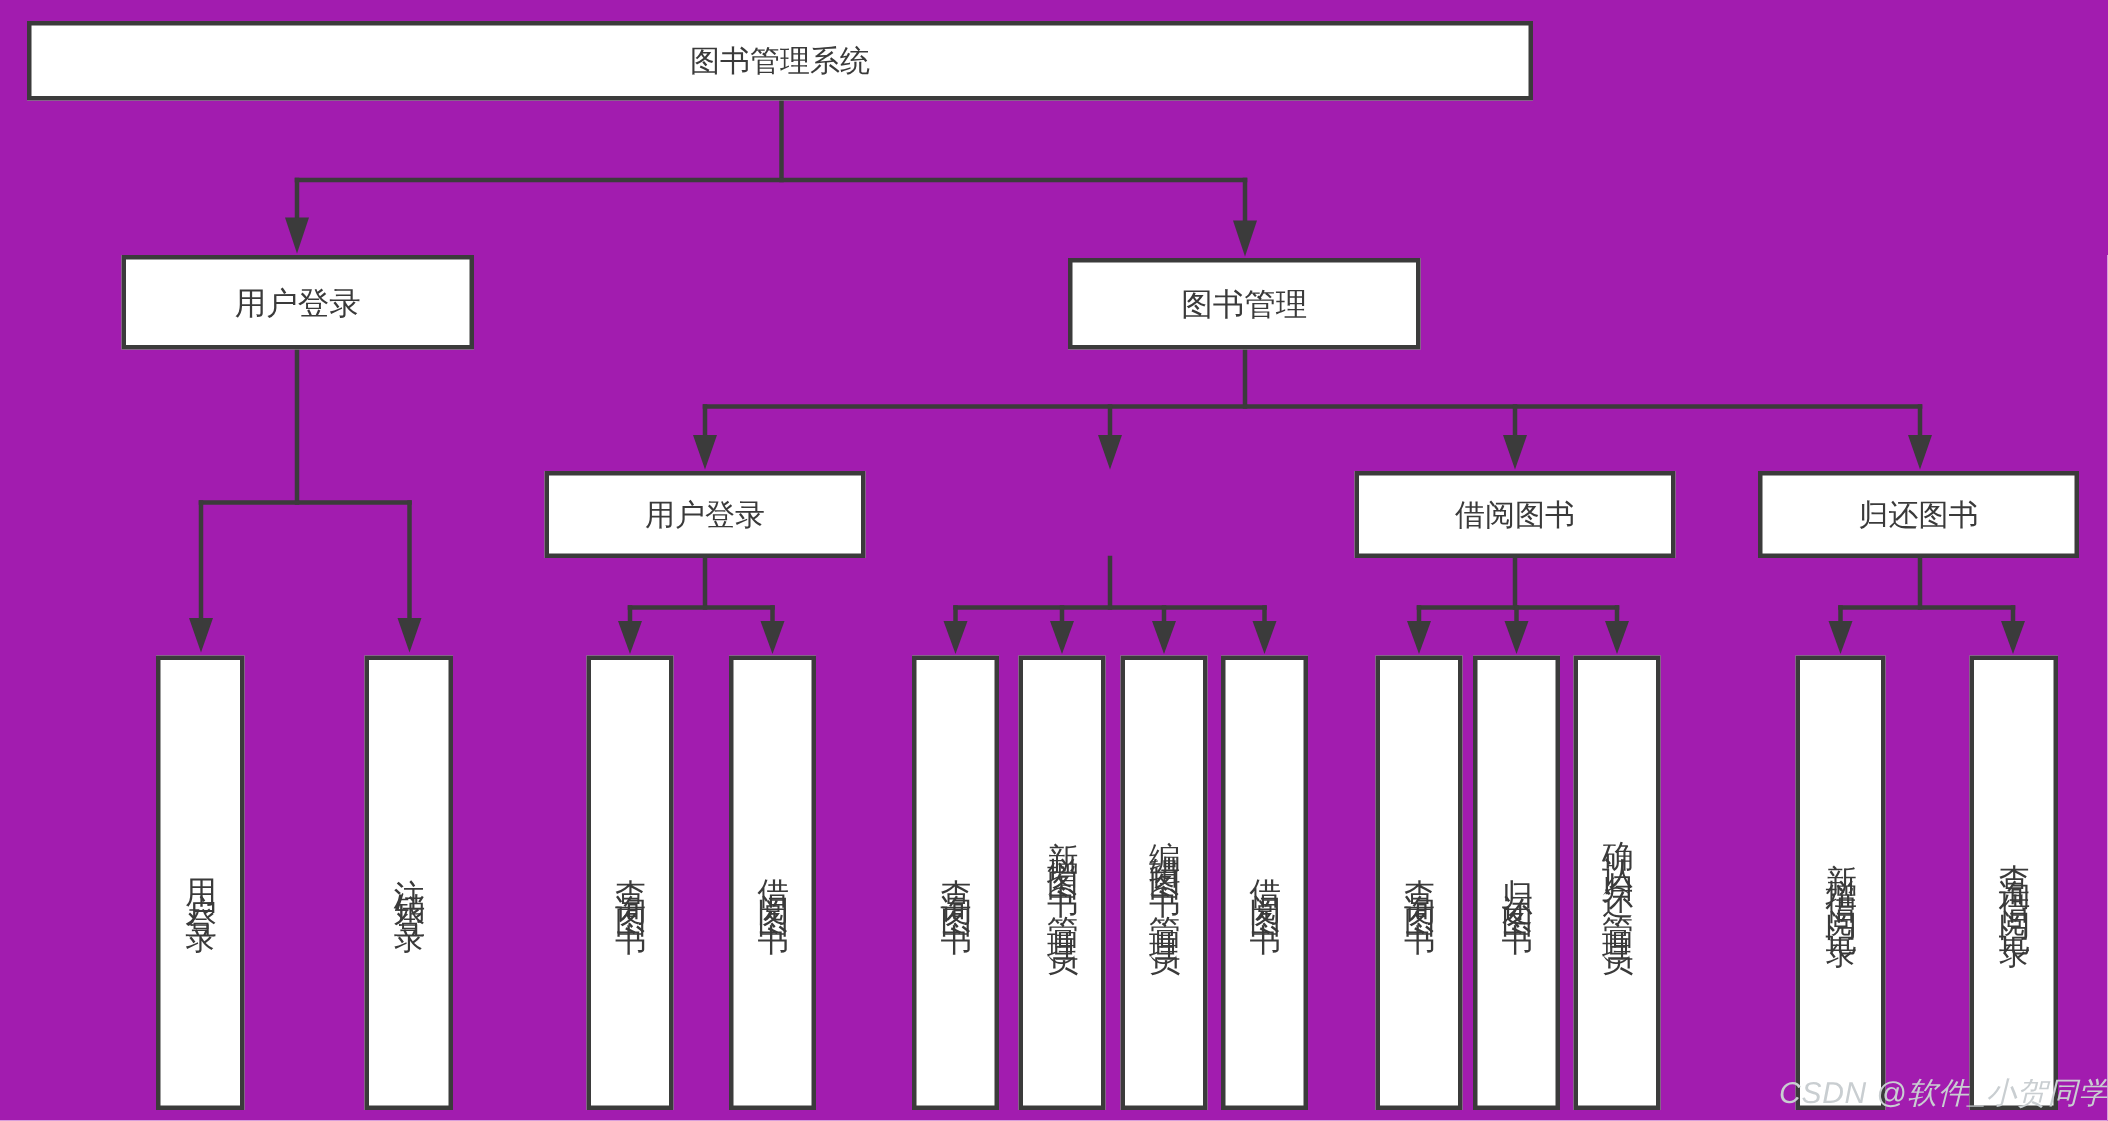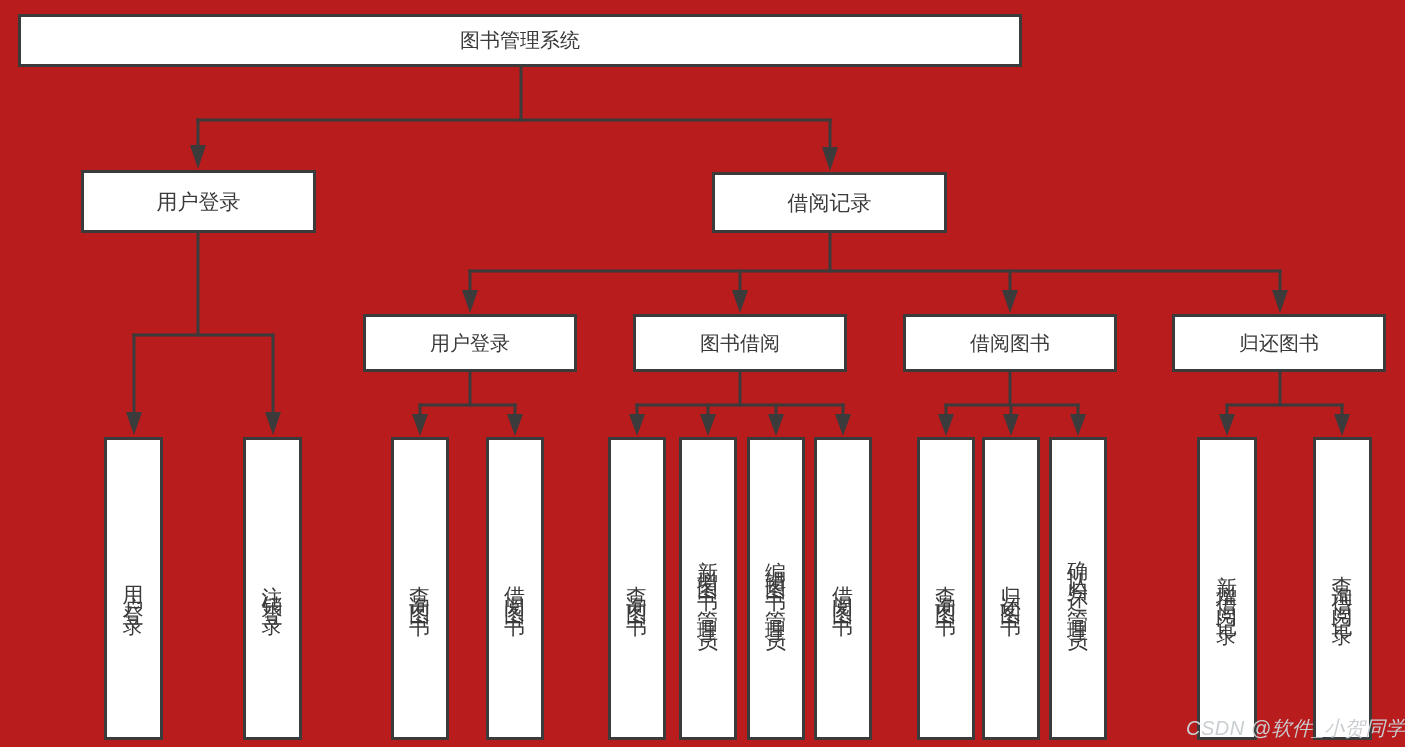--- a/index.html
+++ b/index.html
@@ -1,18 +1,18 @@
 <!DOCTYPE html>
 <html><head>
 <meta charset="utf-8">
 <style>
   * { margin:0; padding:0; box-sizing:border-box; }
   html,body { width:1405px; height:747px; background:#ffffff; overflow:hidden;
               font-family:"Liberation Sans","DejaVu Sans",sans-serif; }
-  .canvas { position:relative; width:1405px; height:747px; background:#b91c1c; }
+  .canvas { position:relative; width:1405px; height:747px; background:#a21caf; }
 
   svg.connectors { position:absolute; left:0; top:0; width:1405px; height:747px;
                    pointer-events:none; }
 
   .node { position:absolute; background:#ffffff; border:3px solid #3b3b3b;
           display:flex; align-items:center; justify-content:center;
           color:#3a3a3a; }
 
   .node-root  { left:18px;  top:14px;  width:1004px; height:53px; font-size:20px; }
   .node-l2a   { left:81px;  top:170px; width:235px;  height:63px; font-size:21px; }
@@ -113,28 +113,25 @@
   </svg>
 
   <div class="node node-root">
     <span>图书管理系统</span>
   </div>
 
   <div class="node node-l2a">
     <span>用户登录</span>
   </div>
   <div class="node node-l2b">
-    <span>借阅记录</span>
+    <span>图书管理</span>
   </div>
 
   <div class="node node-l3 node-l3a">
     <span>用户登录</span>
-  </div>
-  <div class="node node-l3 node-l3b">
-    <span>图书借阅</span>
   </div>
   <div class="node node-l3 node-l3c">
     <span>借阅图书</span>
   </div>
   <div class="node node-l3 node-l3d">
     <span>归还图书</span>
   </div>
 
   <div class="leaf" style="left:104px;width:59px">
     <span>用户登录</span>

